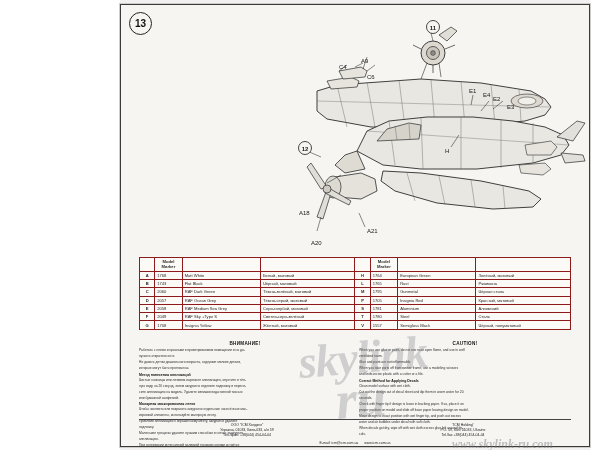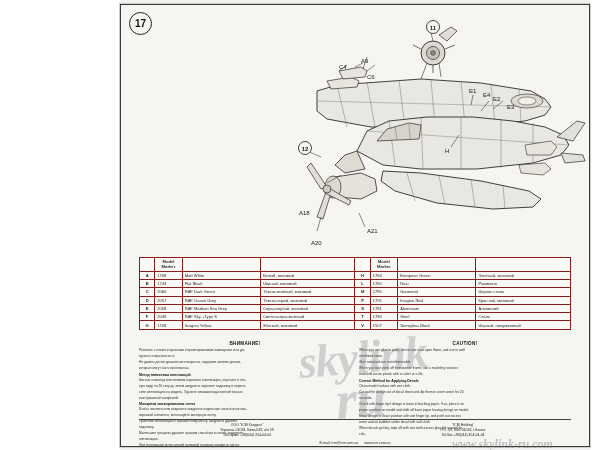--- a/index.html
+++ b/index.html
@@ -184,21 +184,21 @@
 </head>
 <body>
 
 <div id="page">
 
   <div class="edge-left"></div>
   <div class="edge-right"></div>
 
   <div class="sheet">
 
-    <div class="page-badge">17</div>
+    <div class="page-badge">13</div>
 
     <div class="illus">
       <svg width="468" height="252" viewBox="0 0 468 252">
         <g fill="none" stroke="#2b2b2b" stroke-width="0.7">
 
           <path d="M196 96 L196 86 L216 80 L300 74 L360 78 L410 86 L424 94 L430 102
                    L424 110 L404 116 L340 122 L250 122 L206 114 L196 106 Z" fill="#e9e7e1" stroke="#2b2b2b" stroke-width="0.9"></path>
           <path d="M216 80 L226 122 M246 77 L254 122 M278 75 L284 122 M310 75 L314 121
                    M340 76 L344 121 M370 80 L374 119 M398 84 L400 117" stroke="#6a6a6a" stroke-width="0.45"></path>
           <path d="M196 96 L430 102" stroke="#6a6a6a" stroke-width="0.4"></path>

